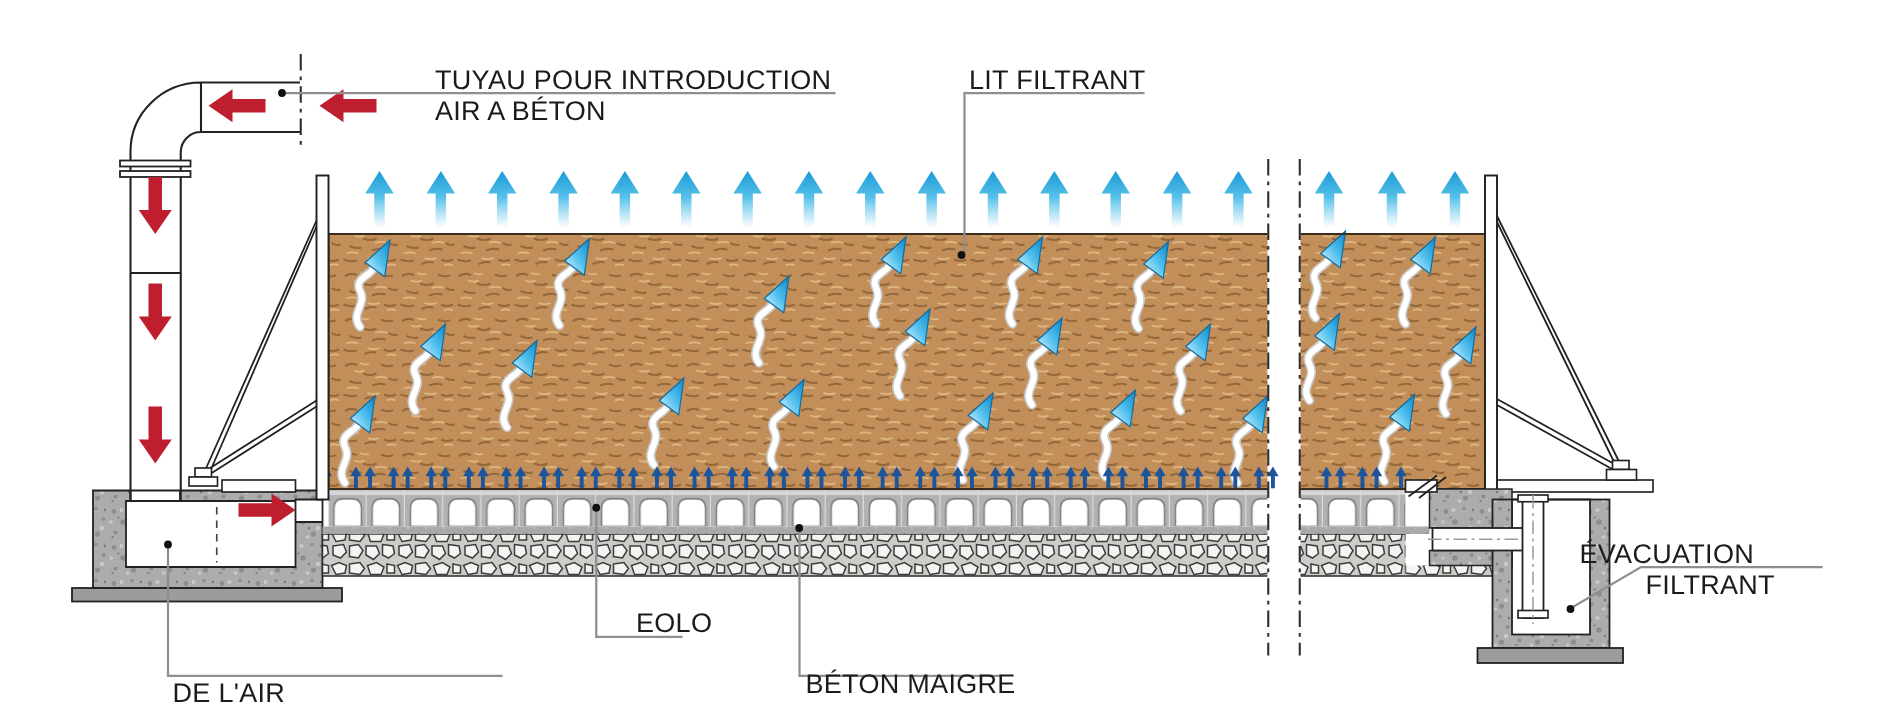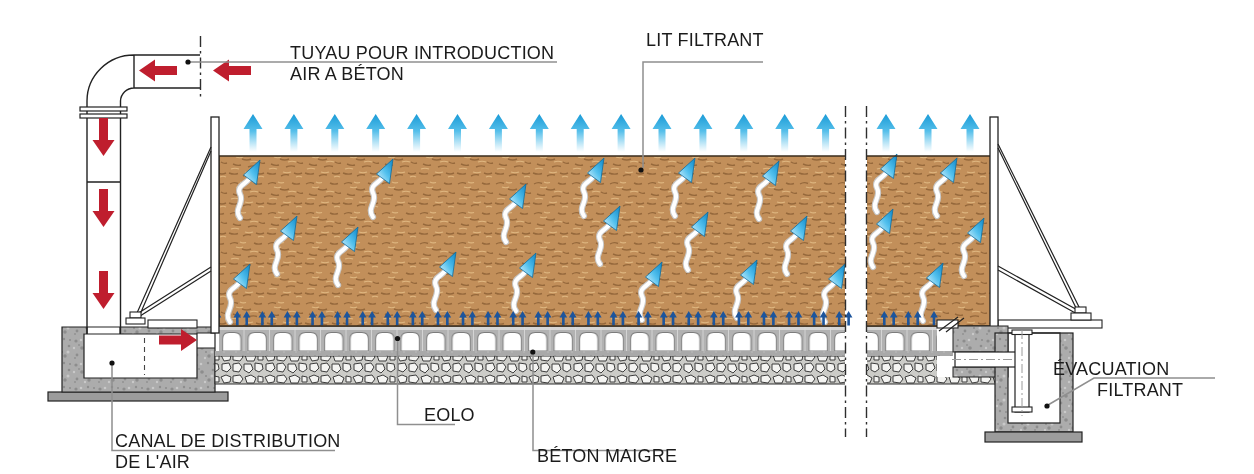--- a/index.html
+++ b/index.html
@@ -299,21 +299,20 @@
         <circle cx="641" cy="170" r="2.6"></circle>
     <circle cx="112" cy="363" r="2.6"></circle>
         <circle cx="397.5" cy="338.5" r="2.6"></circle>
     <circle cx="532.8" cy="352" r="2.6"></circle>
         <circle cx="1047" cy="406" r="2.6"></circle>
   </g>
 </svg>
 
 <div class="lbl" style="left:290px;top:44px">TUYAU POUR INTRODUCTION</div>
 <div class="lbl" style="left:290px;top:65px">AIR A BÉTON</div>
-<div class="lbl" style="left:646px;top:31px">LIT FILTRANT</div>
-<div class="lbl" style="left:115px;top:432px">CANAL DE DISTRIBUTION</div>
+<div class="lbl" style="left:646px;top:44px">LIT FILTRANT</div>
 <div class="lbl" style="left:115px;top:453px">DE L'AIR</div>
 <div class="lbl" style="left:424px;top:406px">EOLO</div>
 <div class="lbl" style="left:537px;top:447px">BÉTON MAIGRE</div>
 <div class="lbl" style="left:1053px;top:360px">ÉVACUATION</div>
 <div class="lbl" style="left:1097px;top:381px">FILTRANT</div>
 
 </div>
 
 </body></html>

